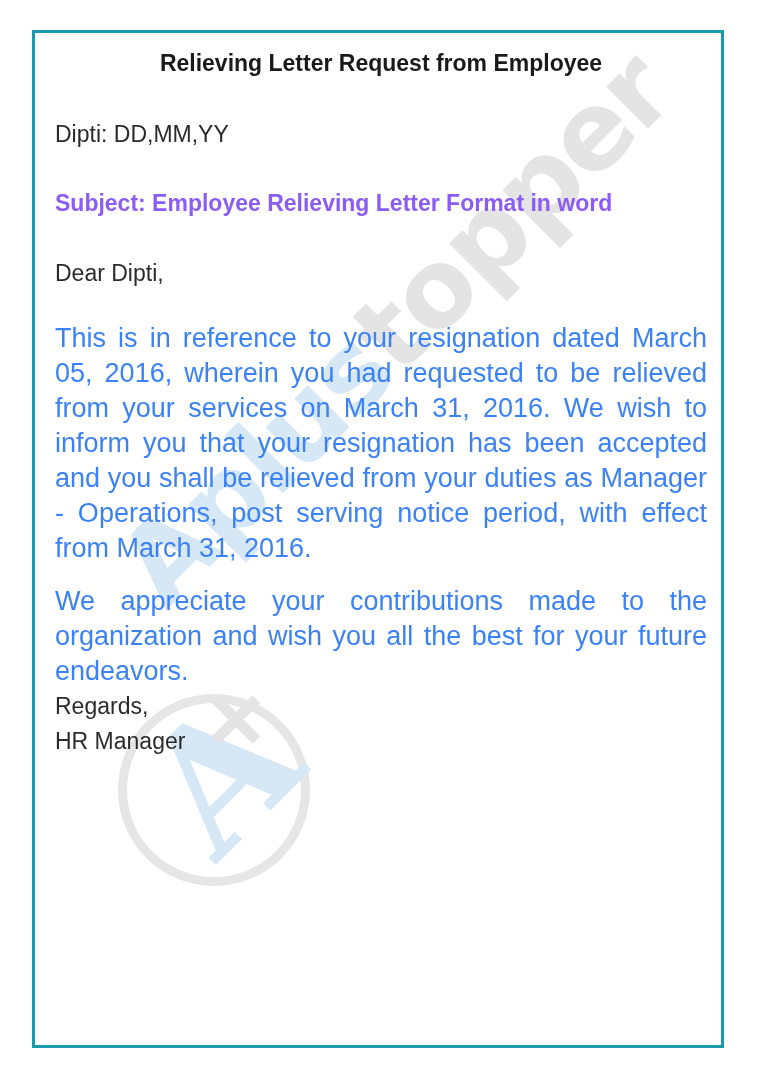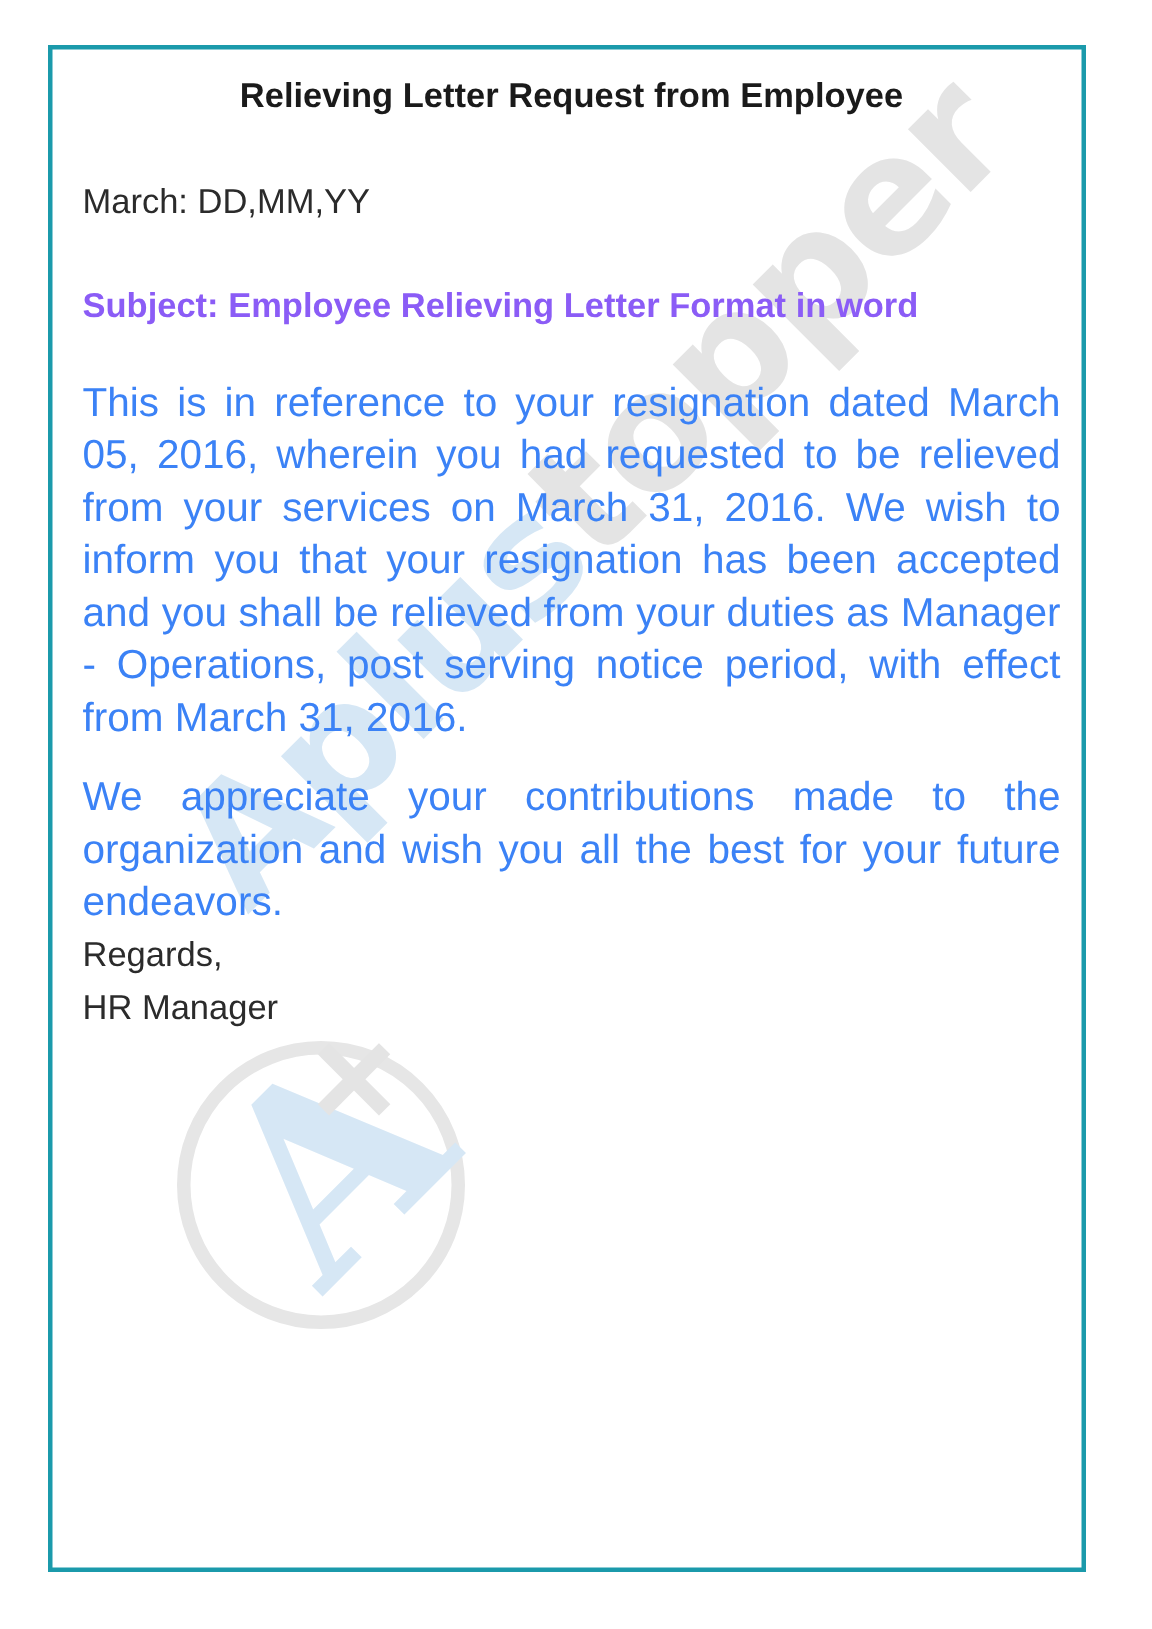--- a/index.html
+++ b/index.html
@@ -162,24 +162,25 @@
     <div class="wm-mark-a">A</div>
     <div class="wm-plus">+</div>
   </div>
 
   <div class="letter-frame"></div>
 
   <div class="content">
 
     <div class="doc-title">Relieving Letter Request from Employee</div>
 
-    <div class="date-line">March: DD,MM,YY</div>
+    <div class="date-line">Dipti: DD,MM,YY</div>
 
     <div class="subject-line">Subject: Employee Relieving Letter Format in word</div>
 
+    <div class="salutation">Dear Dipti,</div>
 
     <div class="body-par p1">This is in reference to your resignation dated March 05, 2016, wherein you had requested to be relieved from your services on March 31, 2016. We wish to inform you that your resignation has been accepted and you shall be relieved from your duties as Manager - Operations, post serving notice period, with effect from March 31, 2016.</div>
 
 
     <div class="body-par p3">We appreciate your contributions made to the organization and wish you all the best for your future endeavors.</div>
 
     <div class="signoff">
       <div>Regards,</div>
       <div>HR Manager</div>
     </div>

